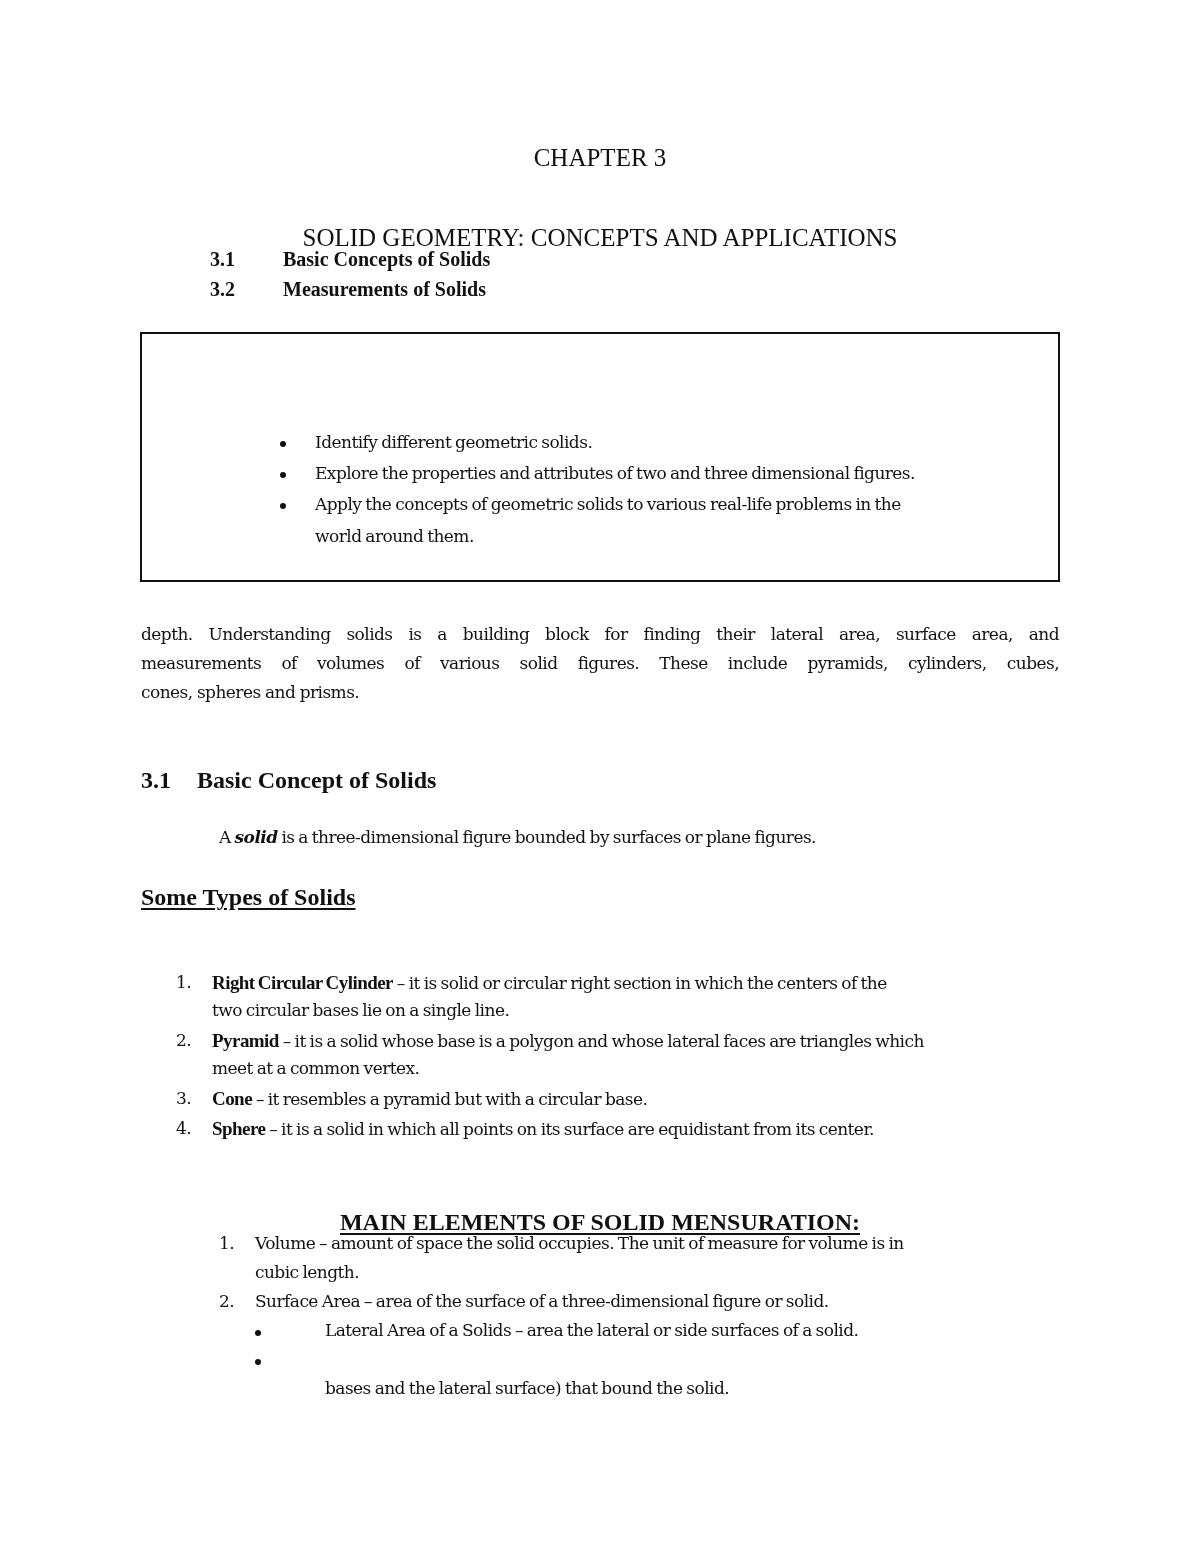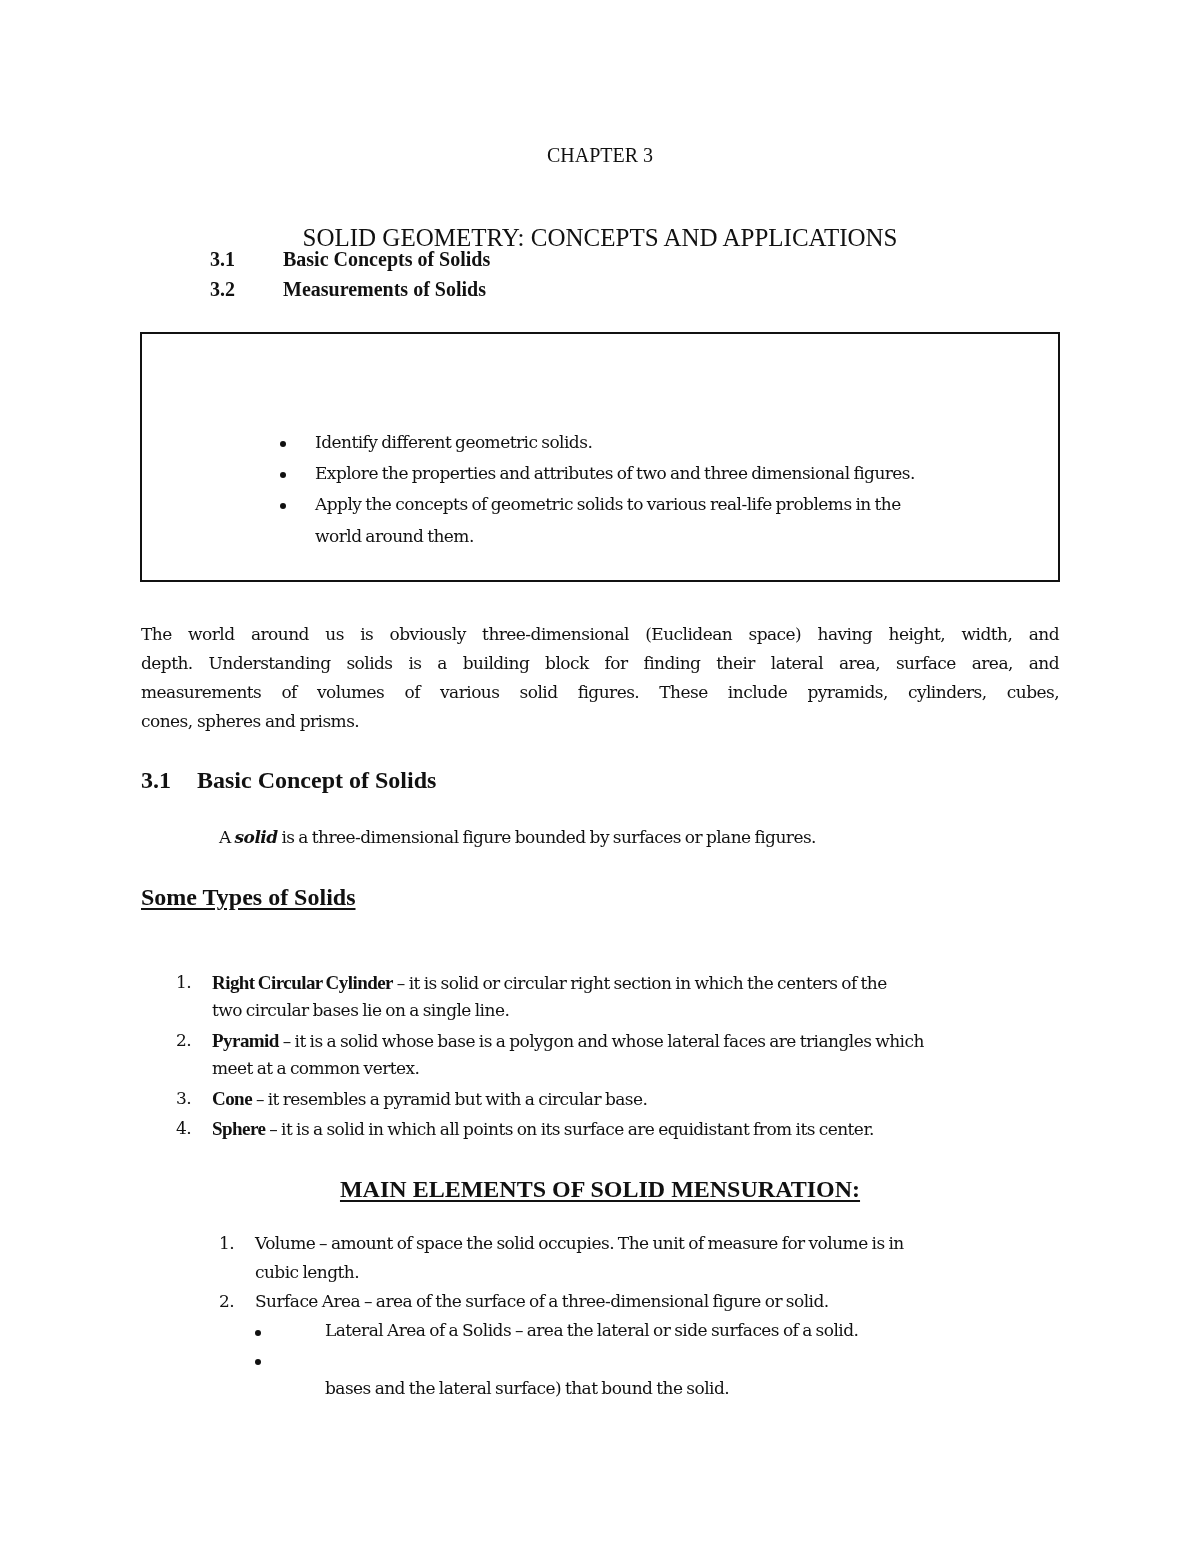--- a/index.html
+++ b/index.html
@@ -4,21 +4,21 @@
 <style>
   html, body { margin: 0; padding: 0; background: #ffffff; }
   body {
     width: 1200px; height: 1553px; position: relative; overflow: hidden;
     font-family: "DejaVu Serif", "Liberation Serif", serif;
     color: #111111;
   }
   .page { position: absolute; left: 0; top: 0; width: 1200px; height: 1553px; }
   .abs { position: absolute; white-space: nowrap; }
   .center { left: 0; width: 1200px; text-align: center; }
-  .title1 { top: 144px; font-family: "Liberation Serif", serif; font-size: 20px; letter-spacing: 0px; }
+  .title1 { top: 144px; font-family: "Liberation Serif", serif; font-size: 25px; letter-spacing: 0px; }
   .title2 { top: 184px; font-family: "Liberation Serif", serif; font-size: 25px; margin-top: 40px; }
   .toc { font-family: "Liberation Serif", serif; font-weight: bold; font-size: 20px; }
   .toc .num { position: absolute; left: 210px; }
   .toc .lbl { position: absolute; left: 283px; }
   .box {
     position: absolute; left: 140px; top: 332px; width: 916px; height: 246px;
     border: 2px solid #111; box-sizing: content-box;
   }
   .body-txt { font-family: "DejaVu Serif", serif; font-size: 17px; letter-spacing: -0.55px; word-spacing: -1px; }
   .dot { position: absolute; width: 6px; height: 6px; background: #111; border-radius: 50%; }
@@ -53,21 +53,20 @@
   <div class="abs body-txt" style="top:432px; left:315px;">Identify different geometric solids.</div>
 
   <div class="dot" style="left:280px; top:472px;"></div>
   <div class="abs body-txt" style="top:463px; left:315px;">Explore the properties and attributes of two and three dimensional figures.</div>
 
   <div class="dot" style="left:280px; top:503px;"></div>
   <div class="abs body-txt" style="top:494px; left:315px;">Apply the concepts of geometric solids to various real-life problems in the</div>
   <div class="abs body-txt" style="top:526px; left:315px;">world around them.</div>
 
   <div class="para body-txt" style="top:620px;">
-    <span class="para-line">The world around us is obviously three-dimensional (Euclidean space) having height, width, and</span>
     <span class="para-line">depth. Understanding solids is a building block for finding their lateral area, surface area, and</span>
     <span class="para-line">measurements of volumes of various solid figures. These include pyramids, cylinders, cubes,</span>
     <span class="para-line last">cones, spheres and prisms.</span>
   </div>
 
   <div class="abs heading" style="top:767px; left:141px;">
     <span>3.1</span>
     <span style="display:inline-block; width:14px;"></span>
     <span>Basic Concept of Solids</span>
   </div>
@@ -83,21 +82,21 @@
   <div class="abs body-txt" style="top:1030px; left:176px;">2.</div>
   <div class="abs body-txt" style="top:1030px; left:212px;"><b class="term">Pyramid</b><span> – it is a solid whose base is a polygon and whose lateral faces are triangles which</span></div>
   <div class="abs body-txt" style="top:1058px; left:212px;">meet at a common vertex.</div>
 
   <div class="abs body-txt" style="top:1088px; left:176px;">3.</div>
   <div class="abs body-txt" style="top:1088px; left:212px;"><b class="term">Cone</b><span> – it resembles a pyramid but with a circular base.</span></div>
 
   <div class="abs body-txt" style="top:1118px; left:176px;">4.</div>
   <div class="abs body-txt" style="top:1118px; left:212px;"><b class="term">Sphere</b><span> – it is a solid in which all points on its surface are equidistant from its center.</span></div>
 
-  <div class="abs heading u center" style="top:1176px;">MAIN ELEMENTS OF SOLID MENSURATION:</div>
+  <div class="abs heading u center" style="top:1209px;">MAIN ELEMENTS OF SOLID MENSURATION:</div>
 
   <div class="abs body-txt" style="top:1233px; left:219px;">1.</div>
   <div class="abs body-txt" style="top:1233px; left:255px;">Volume – amount of space the solid occupies. The unit of measure for volume is in</div>
   <div class="abs body-txt" style="top:1262px; left:255px;">cubic length.</div>
 
   <div class="abs body-txt" style="top:1291px; left:219px;">2.</div>
   <div class="abs body-txt" style="top:1291px; left:255px;">Surface Area – area of the surface of a three-dimensional figure or solid.</div>
 
   <div class="dot" style="left:255px; top:1330px;"></div>
   <div class="abs body-txt" style="top:1320px; left:325px;">Lateral Area of a Solids – area the lateral or side surfaces of a solid.</div>

